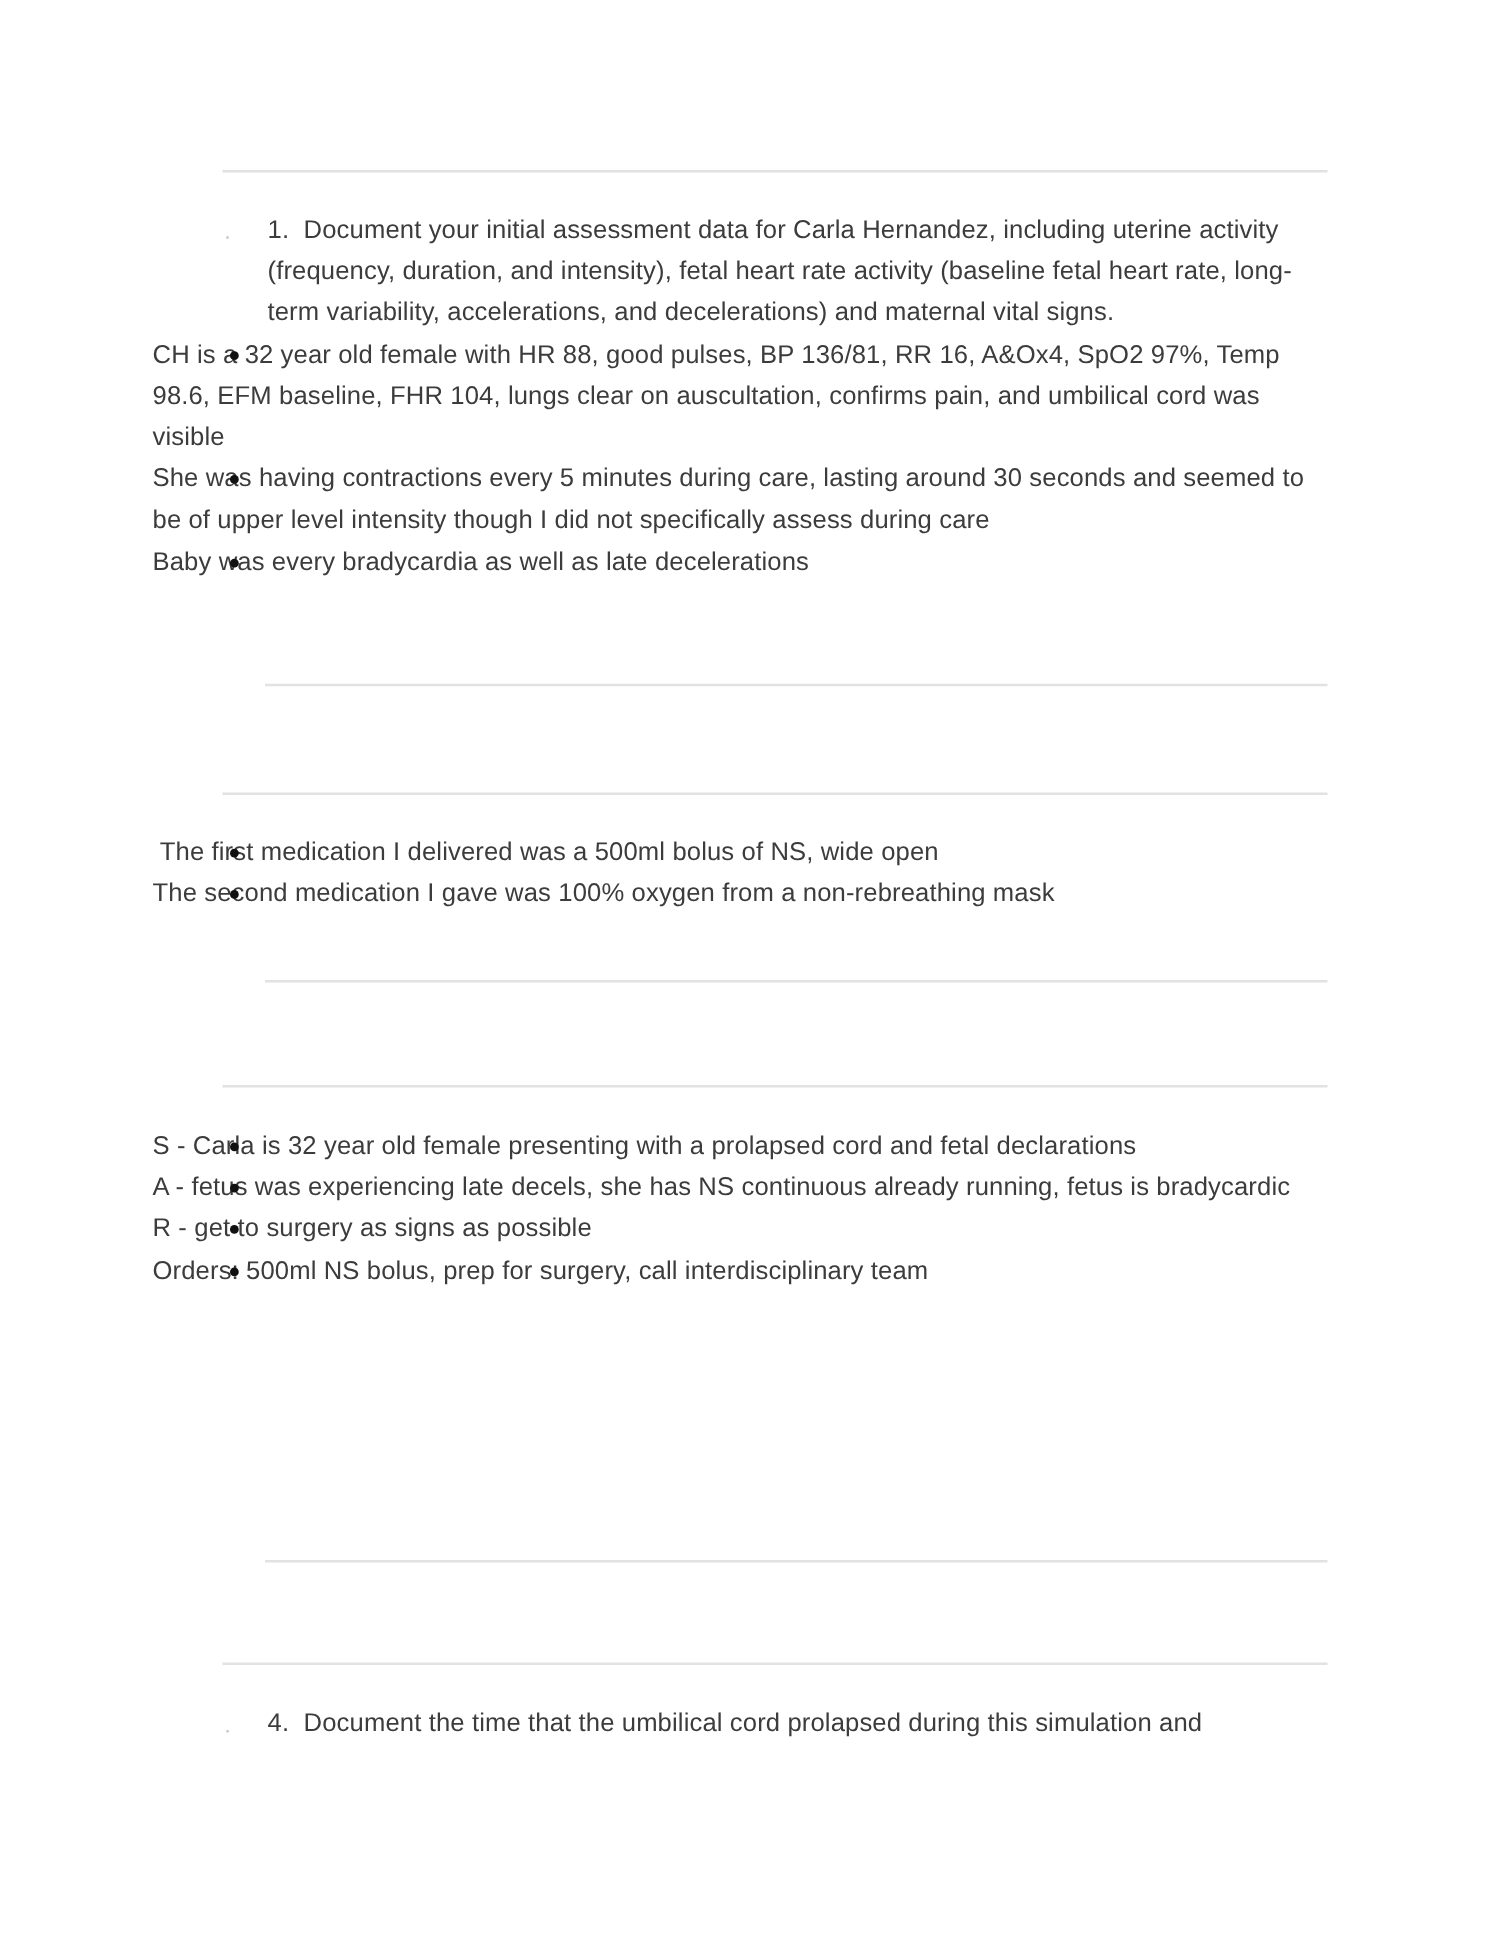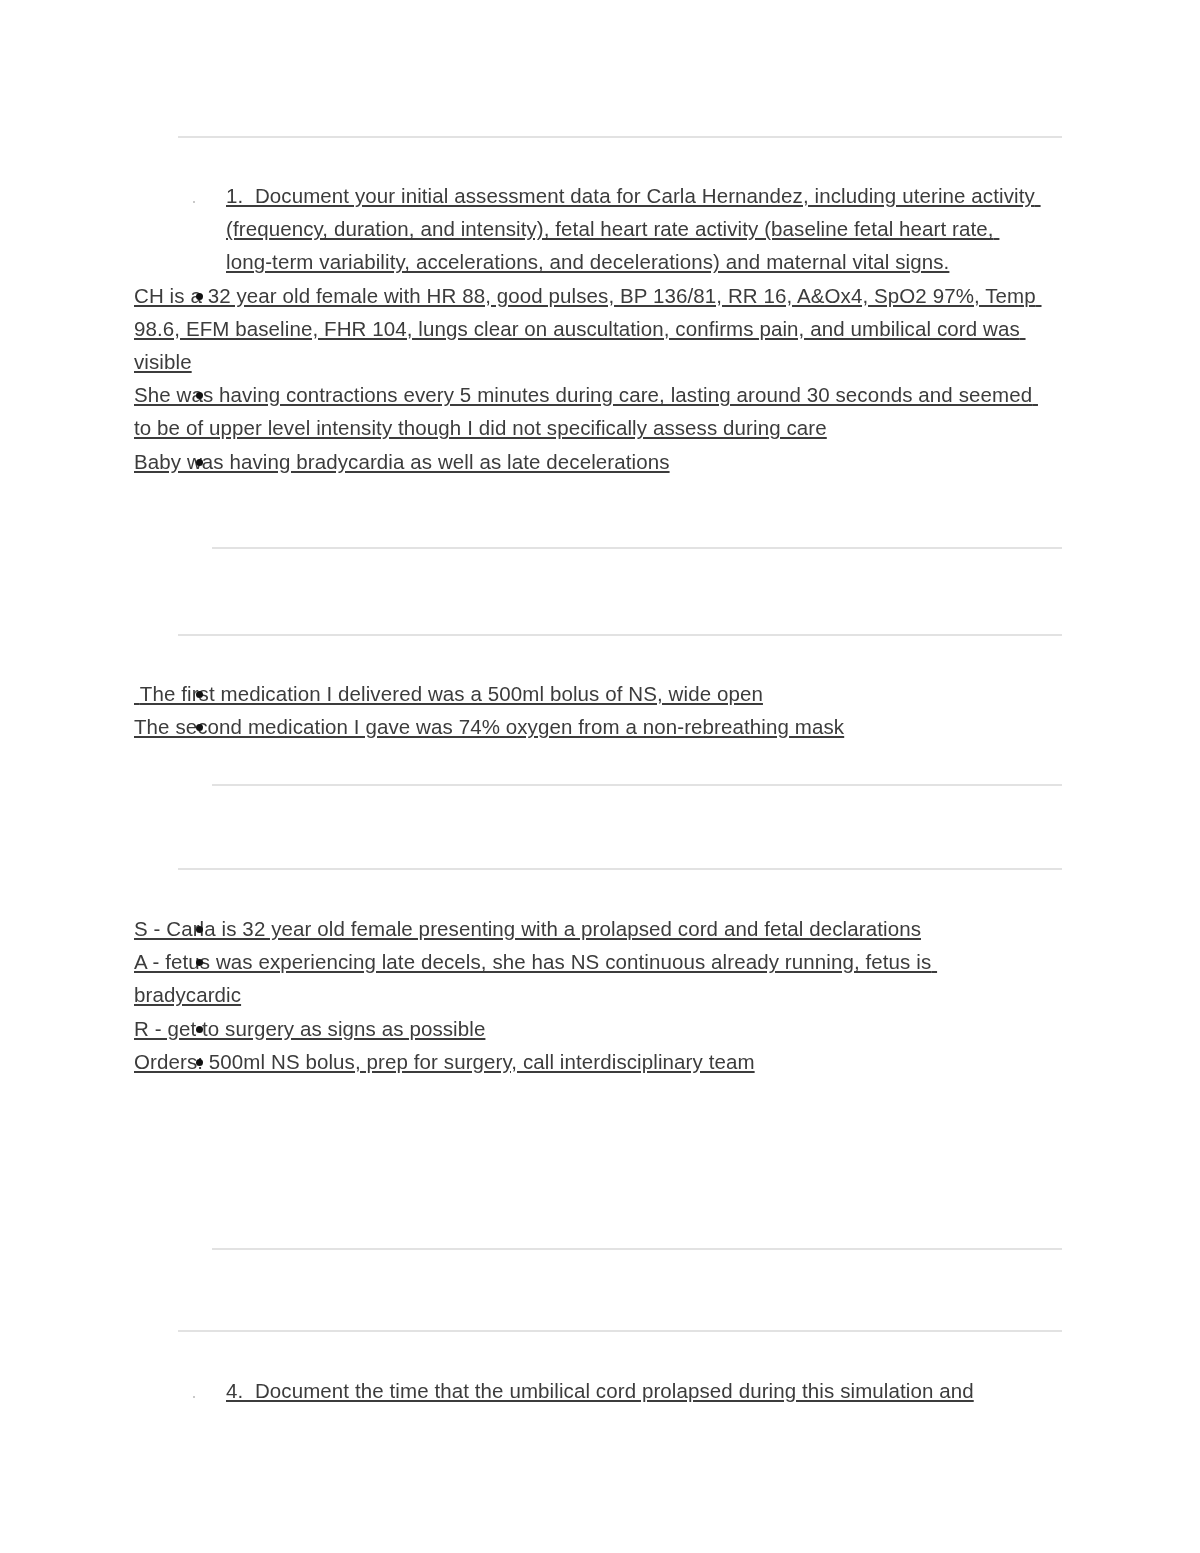--- a/index.html
+++ b/index.html
@@ -36,23 +36,22 @@
 
   
   .block {
     position: absolute;
     left: 0;
     width: 1200px;
   }
 
   ul.list {
     list-style: none;
-    margin: 16px;
+    margin: 4px;
     padding: 0;
-    text-decoration: underline;
   }
   li.item {
     position: relative;
     padding-left: 118px;
     padding-right: 140px;
     font-size: 20.5px;
     line-height: 33.2px;
     font-weight: 300;
     letter-spacing: 0.1px;
     color: #3c3c3c;
@@ -89,32 +88,32 @@
 
 <div class="page">
 
   <div class="divider" style="top:136px"></div>
 
   <div class="block" style="top:163px">
     <ul class="list">
       <li class="item numbered">1.  Document your initial assessment data for Carla Hernandez, including uterine activity (frequency, duration, and intensity), fetal heart rate activity (baseline fetal heart rate, long-term variability, accelerations, and decelerations) and maternal vital signs.</li>
       <li class="item bullet">CH is a 32 year old female with HR 88, good pulses, BP 136/81, RR 16, A&amp;Ox4, SpO2 97%, Temp 98.6, EFM baseline, FHR 104, lungs clear on auscultation, confirms pain, and umbilical cord was visible</li>
       <li class="item bullet wide">She was having contractions every 5 minutes during care, lasting around 30 seconds and seemed to be of upper level intensity though I did not specifically assess during care</li>
-      <li class="item bullet">Baby was having bradycardia as well as late decelerations</li>
+      <li class="item bullet">Baby was every bradycardia as well as late decelerations</li>
     </ul>
   </div>
 
   <div class="divider inset" style="top:547px"></div>
 
   <div class="divider" style="top:634px"></div>
 
   <div class="block" style="top:661px">
     <ul class="list">
       <li class="item bullet"> The first medication I delivered was a 500ml bolus of NS, wide open</li>
-      <li class="item bullet">The second medication I gave was 74% oxygen from a non-rebreathing mask</li>
+      <li class="item bullet">The second medication I gave was 100% oxygen from a non-rebreathing mask</li>
     </ul>
   </div>
 
   <div class="divider inset" style="top:784px"></div>
 
   <div class="divider" style="top:868px"></div>
 
   <div class="block" style="top:896px">
     <ul class="list">
       <li class="item bullet">S - Carla is 32 year old female presenting with a prolapsed cord and fetal declarations</li>

